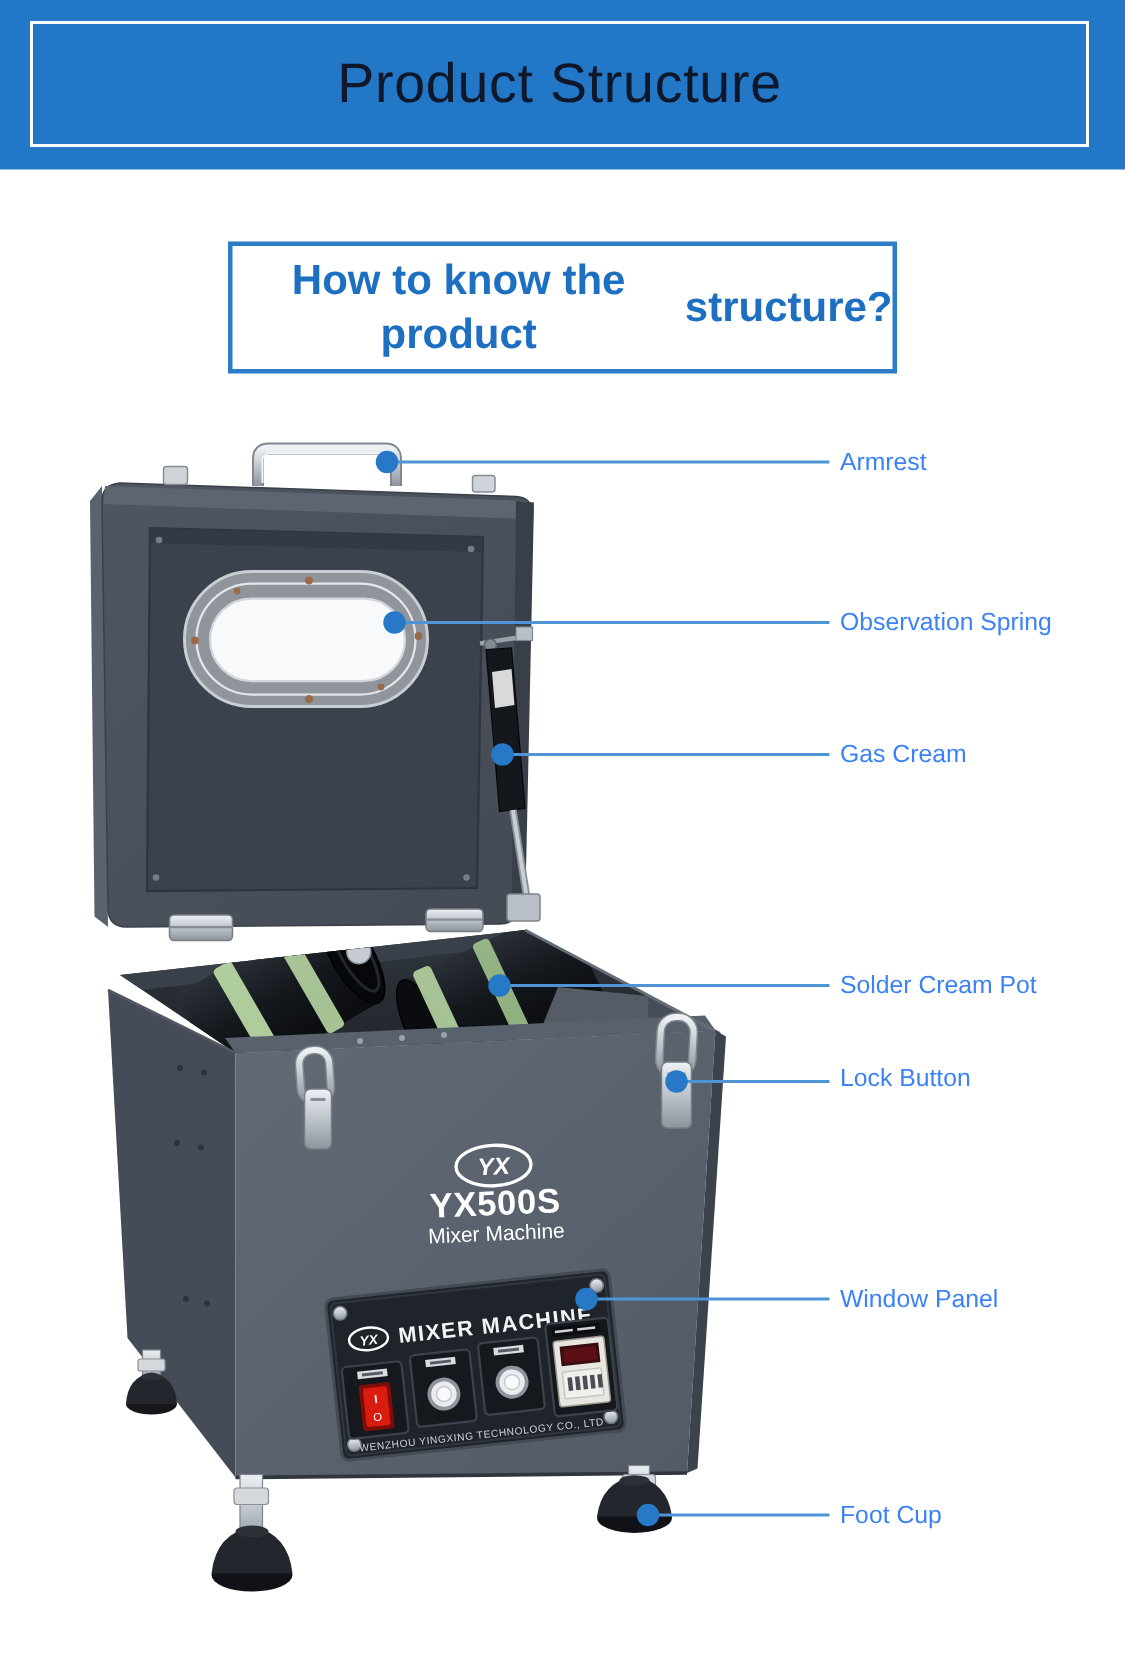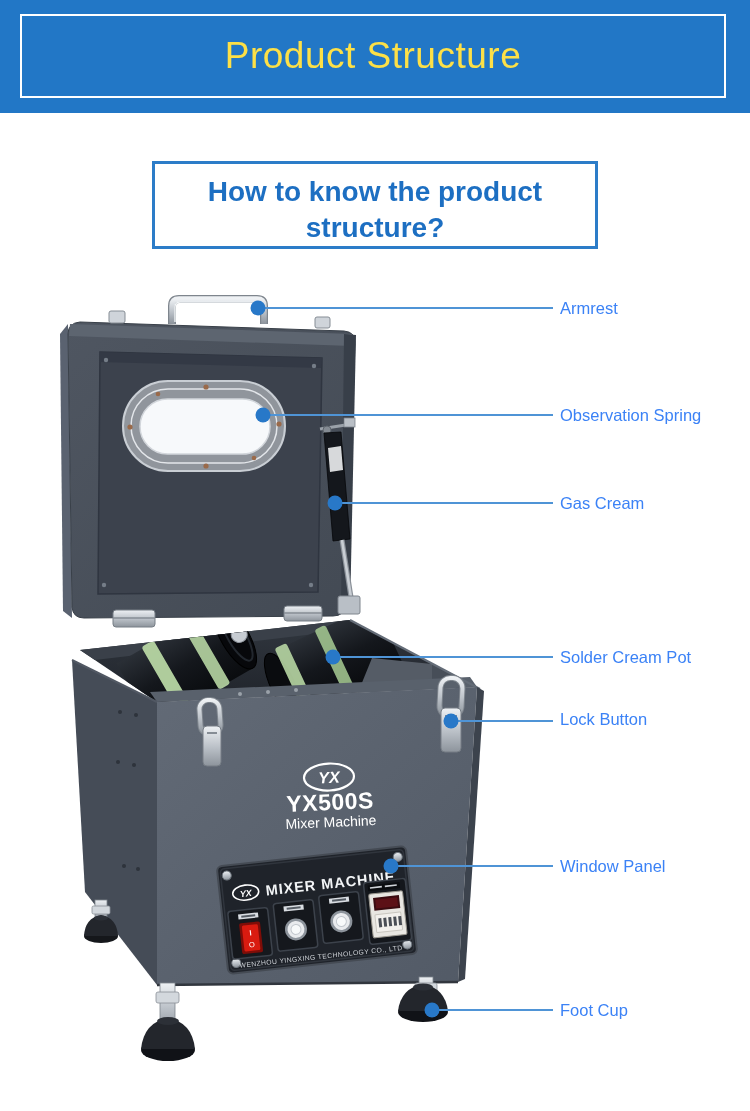--- a/index.html
+++ b/index.html
@@ -8,26 +8,26 @@
     background:#ffffff;overflow:hidden;
     font-family:"Liberation Sans",sans-serif;
   }
   
   .top-banner{position:absolute;left:0;top:0;width:750px;height:113px;background:#2277c6;}
   .banner-inner{
     position:absolute;left:20px;top:14px;width:706px;height:84px;
     border:2px solid #ffffff;box-sizing:border-box;
     display:flex;align-items:center;justify-content:center;
   }
-  .banner-title{color:#fde047;font-size:37px;letter-spacing:.5px;font-weight:400;}
+  .banner-title{color:#0f172a;font-size:37px;letter-spacing:.5px;font-weight:400;}
   
   .question-box{
     position:absolute;left:152px;top:161px;width:446px;height:88px;
     border:3px solid #2c7cc8;box-sizing:border-box;background:#ffffff;
-    display:flex;flex-direction:column;align-items:center;justify-content:flex-end;
+    display:flex;flex-direction:row;align-items:center;justify-content:flex-end;
     text-align:center;
   }
   .question-line{color:#1d6fc2;font-size:28px;line-height:36px;font-weight:700;}
   
   .machine-svg{position:absolute;left:0;top:0;width:750px;height:1111px;}
   .callout-label{
     position:absolute;left:560px;font-size:16.5px;line-height:20px;
     color:#3b82f6;white-space:nowrap;
   }
 </style>

